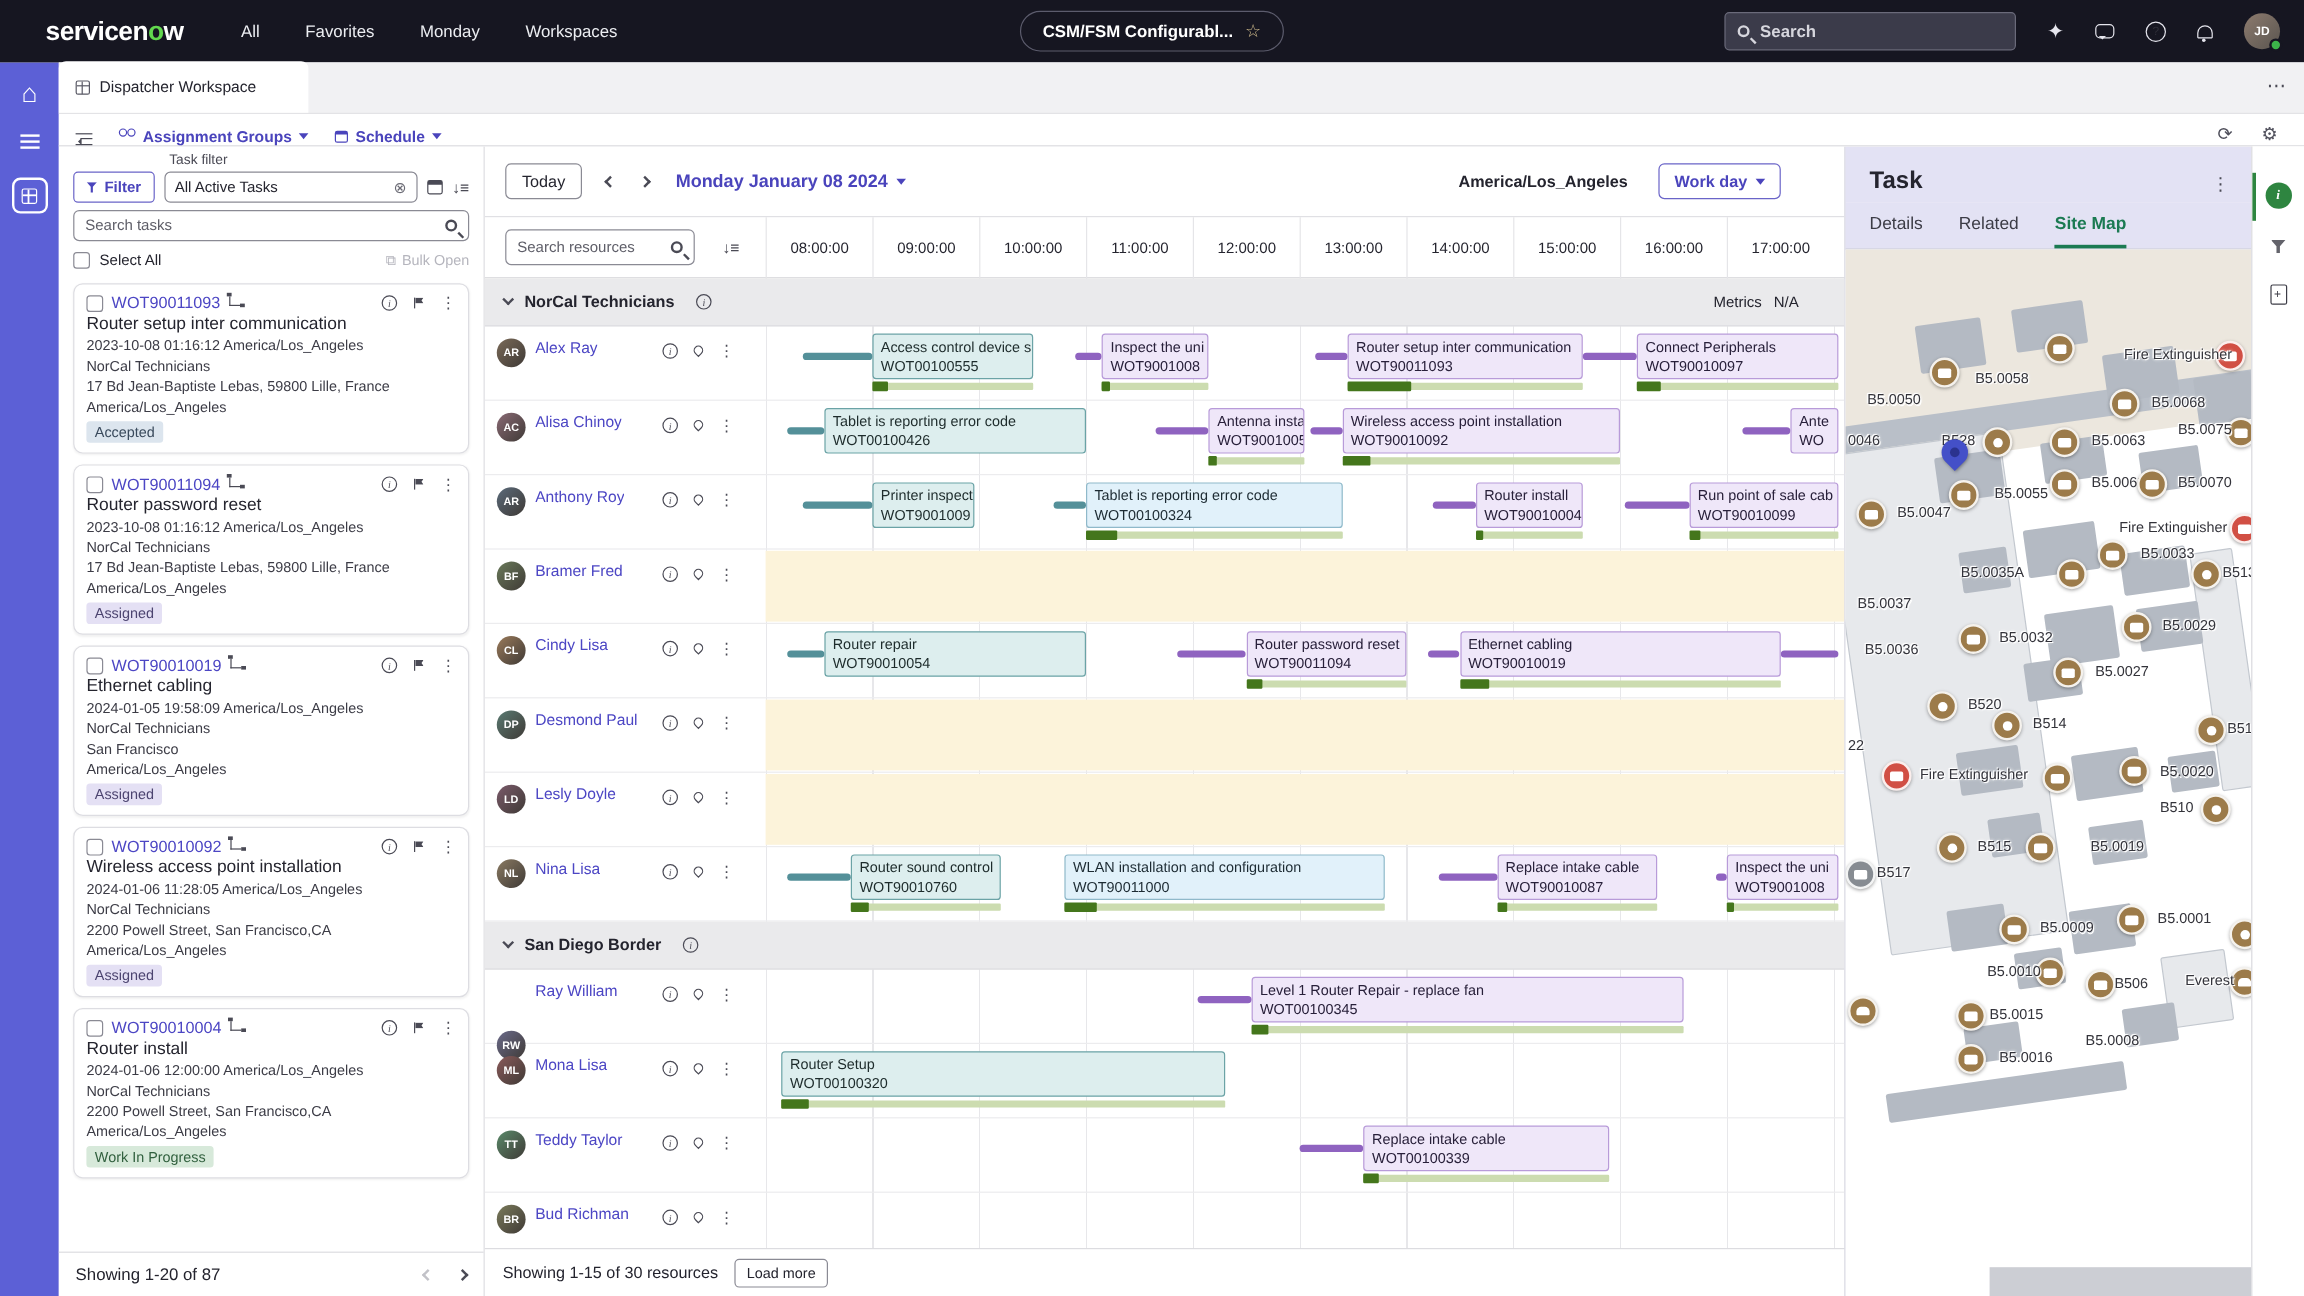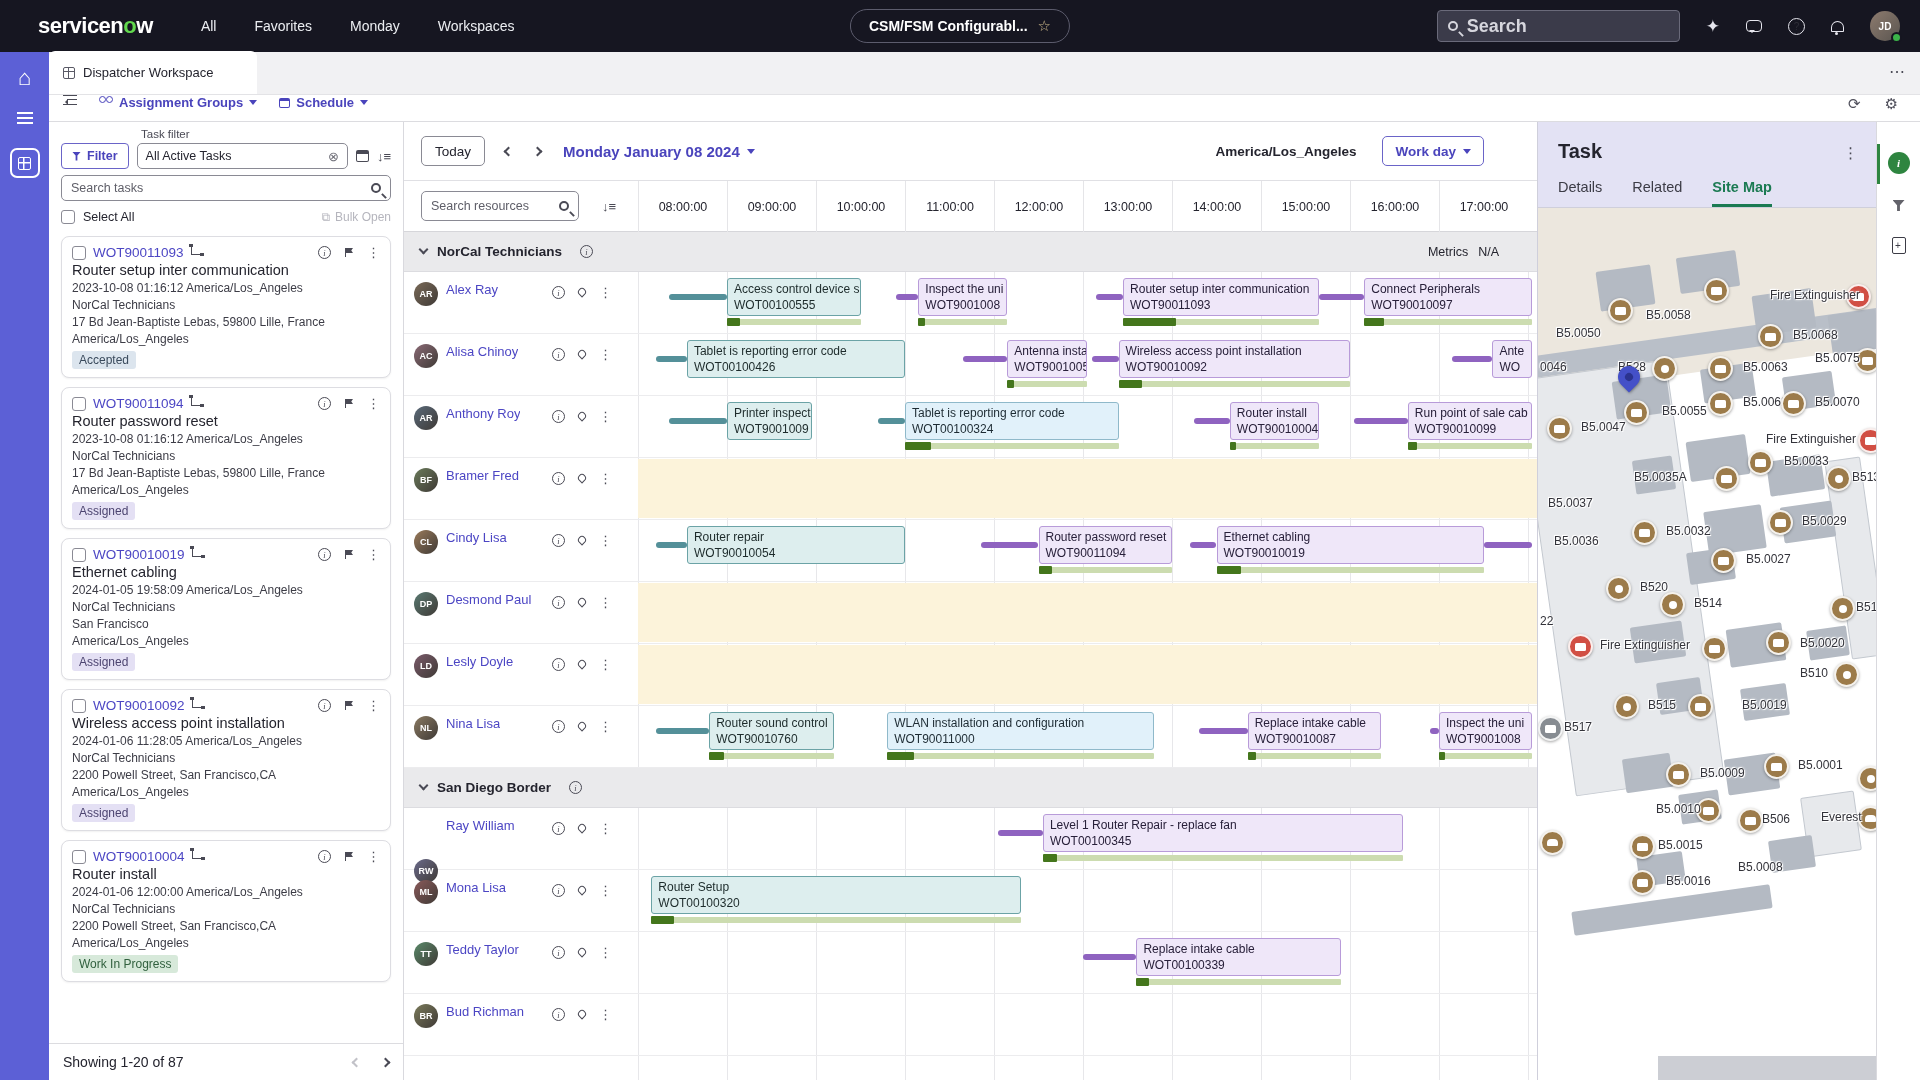--- a/index.html
+++ b/index.html
@@ -12,21 +12,21 @@
   #logo { font-size:22px; font-weight:bold; color:#fff; letter-spacing:-0.5px; margin-left:18px; }
   #logo .green-o { color:#62d84e; }
   #topnav { display:flex; gap:38px; margin-left:48px; }
   #topnav .nav-item { color:#eceef2; font-size:14px; }
   #context-pill { position:absolute; left:50%; transform:translateX(-50%); border:1px solid #5c5c6d;
     border-radius:17px; height:34px; display:flex; align-items:center; gap:10px; padding:0 18px; }
   #context-pill .pill-text { color:#fff; font-size:14px; font-weight:bold; }
   #context-pill .star { color:#cdb98a; font-size:15px; }
   #topbar-right { margin-left:auto; display:flex; align-items:center; gap:26px; }
   #global-search { width:243px; height:32px; background:#3b3b4a; border:1px solid #6a6a7a; border-radius:4px;
-    display:flex; align-items:center; gap:9px; padding:0 10px; color:#d6d6dd; font-size:18px; font-weight:bold; }
+    display:flex; align-items:center; gap:9px; padding:0 10px; color:#d6d6dd; font-size:14px; font-weight:bold; }
   .i-search { width:10px; height:10px; border:2px solid currentColor; border-radius:50%; position:relative; display:inline-block; flex:0 0 auto; }
   .i-search::after { content:''; position:absolute; width:6px; height:2px; background:currentColor; transform:rotate(45deg); left:8px; top:10px; }
   .topicon { color:#e6e6ee; font-size:16px; position:relative; }
   .i-sparkle { font-size:17px; }
   .i-chat { width:16px; height:12px; border:1.5px solid #e6e6ee; border-radius:4px; display:inline-block; position:relative; }
   .i-chat::after { content:''; position:absolute; left:2px; bottom:-5px; border:3px solid transparent; border-top-color:#e6e6ee; }
   .i-circle-q { width:17px; height:17px; border:1.5px solid #e6e6ee; border-radius:50%; display:inline-flex; align-items:center; justify-content:center; font-size:10px; }
   .i-bell { width:13px; height:11px; border:1.5px solid #e6e6ee; border-radius:7px 7px 1px 1px; display:inline-block; position:relative; }
   .i-bell::after { content:''; position:absolute; left:3px; bottom:-4px; width:3px; height:3px; border-radius:50%; background:#e6e6ee; }
   #avatar { width:30px; height:30px; border-radius:50%; background:linear-gradient(135deg,#8d7b6e,#5a5550); position:relative;
@@ -47,21 +47,21 @@
       border-box; border:1.5px solid #fff; border-radius:2px; }
 
   #app-main { flex:1; display:flex; flex-direction:column; min-width:0; }
 
   
   #tabstrip { height:43px; background:#f1f1f3; display:flex; align-items:flex-end; position:relative; border-bottom:1px solid #e3e3e6; }
   #active-tab { height:43px; width:208px; background:#fff; border-radius:6px 6px 0 0; display:flex; align-items:center; gap:8px; padding:0 14px; font-size:13px; color:#24242e; }
   .i-grid-sm { width:12px; height:12px; border:1.3px solid #5a5a66; border-radius:2px;
     background: linear-gradient(#5a5a66,#5a5a66) 0 3.5px/12px 1px no-repeat, linear-gradient(#5a5a66,#5a5a66) 3.5px 0/1px 12px no-repeat; }
   #tab-dots { position:absolute; right:14px; top:10px; color:#4a4a55; font-size:16px; letter-spacing:1px; }
-  #toolbar { height:27px; background:#fff; border-bottom:1px solid #dcdce0; display:flex; align-items:flex-start; padding:0 14px; gap:22px; position:relative; }
+  #toolbar { height:27px; background:#fff; border-bottom:1px solid #dcdce0; display:flex; align-items:flex-end; padding:0 14px; gap:22px; position:relative; }
   .tb-item { display:flex; align-items:center; gap:6px; color:#4a44bc; font-size:13px; font-weight:bold; }
   .i-collapse { width:14px; height:10px; border-top:1.6px solid #4a4a55; border-bottom:1.6px solid #4a4a55; position:relative; }
   .i-collapse::after { content:''; position:absolute; top:2.5px; left:4px; right:0; height:1.6px; background:#4a4a55; }
   .i-collapse::before { content:''; position:absolute; top:3px; left:-1px; border:3px solid transparent; border-right-color:#4a4a55; }
   .i-people { width:14px; height:9px; position:relative; }
   .i-people::before, .i-people::after { content:''; position:absolute; width:5px; height:5px; border:1.3px solid #4a44bc; border-radius:50%; top:-2px; }
   .i-people::before { left:0; } .i-people::after { left:7px; }
   .i-cal { width:11px; height:10px; border:1.3px solid #4a44bc; border-radius:2px; border-top-width:3px; display:inline-block; }
   .caret-down { width:0; height:0; border:4px solid transparent; border-top:5px solid #4a44bc; margin-top:4px; }
   #toolbar-right { margin-left:auto; display:flex; gap:24px; color:#50505c; font-size:15px; padding-right:8px; }
@@ -626,20 +626,24 @@
                 <div class="res-avatar" style="background: linear-gradient(135deg, rgb(122, 122, 90), rgb(63, 58, 54));">BR</div>
                 <div class="res-name clickable">Bud Richman</div>
                 <div class="res-icons">
                   <div class="i-info clickable">i</div>
                   <div class="i-pin clickable"></div>
                   <div class="kebab clickable">⋮</div>
                 </div>
               </div>
             </div>
           </div>
+        <div id="sched-footer">
+          <span>Showing 1-15 of 30 resources</span>
+          <span id="load-more" class="clickable">Load more</span>
+        </div>
       </div>
 
       <div id="detail-panel">
         <div id="dp-header">
           <span id="dp-title">Task</span>
           <span id="dp-kebab" class="clickable">⋮</span>
         </div>
         <div id="dp-tabs">
             <div class="dp-tab clickable">Details</div>
             <div class="dp-tab clickable">Related</div>

